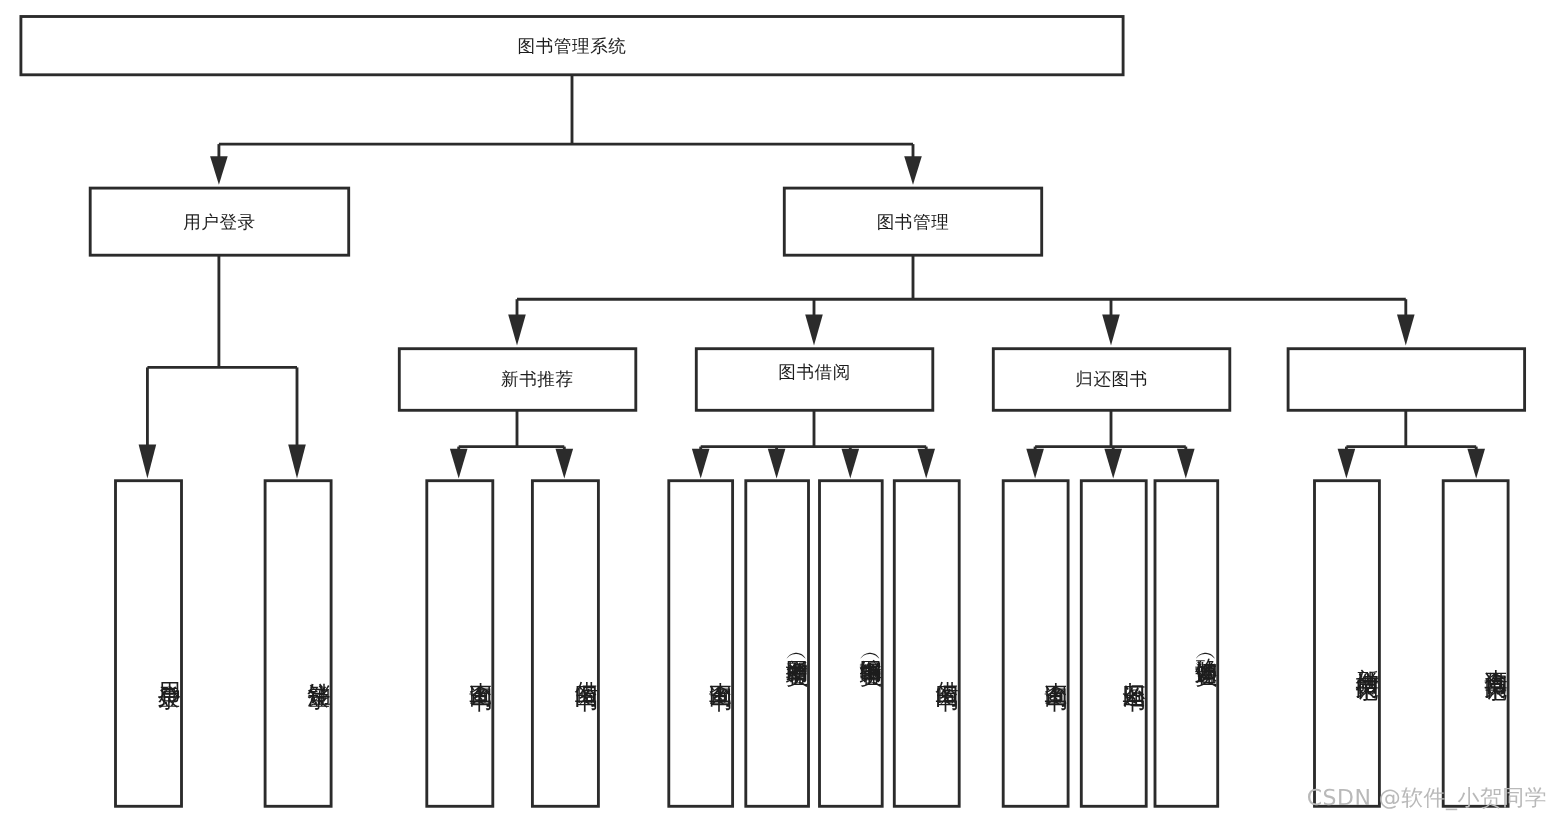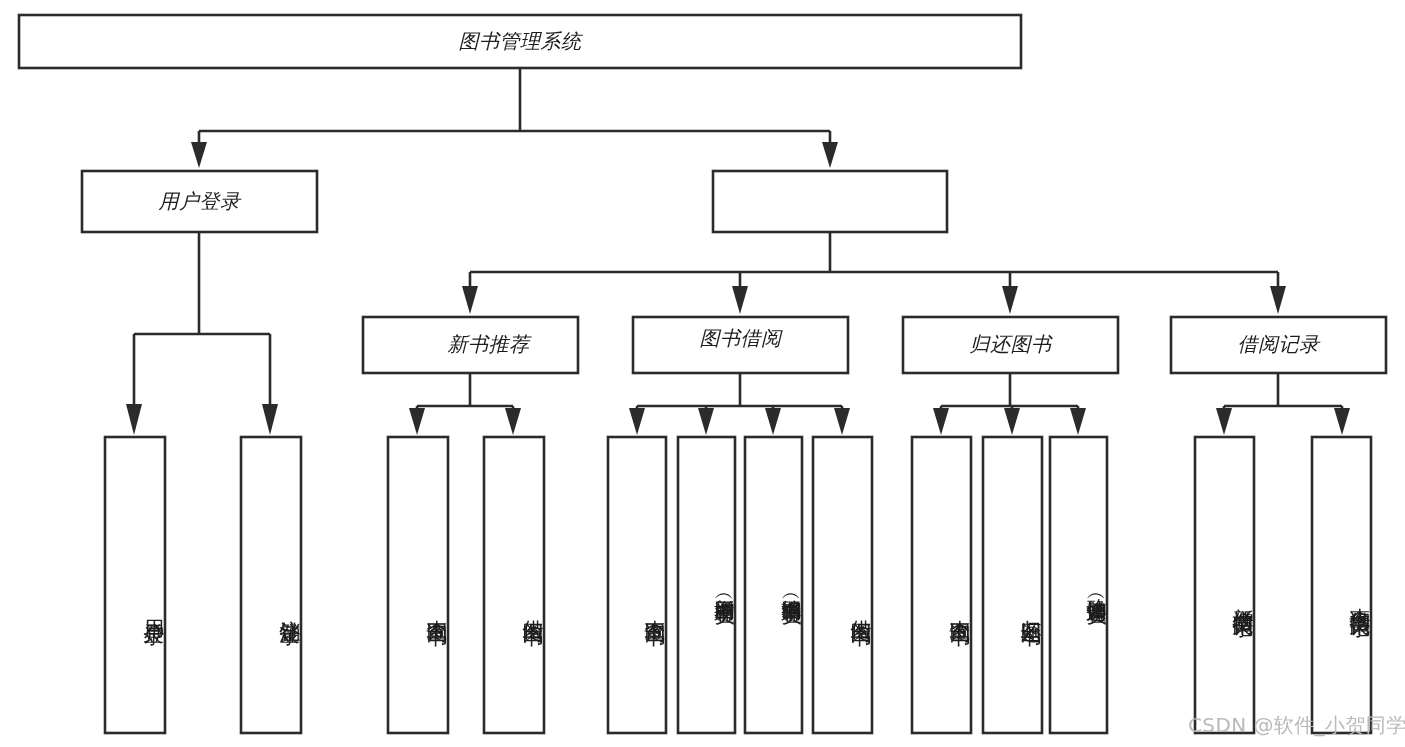--- a/index.html
+++ b/index.html
@@ -50,22 +50,21 @@
     justify-content: center;
     color: #1d1d1d;
     font-size: 21px;
     line-height: 1.08;
     letter-spacing: 0.5px;
     white-space: nowrap;
     pointer-events: none;
     box-sizing: border-box;
   }
   .node-label.horizontal {
-    font-size: 20px;
-    font-style: italic;
+    font-size: 16px;
   }
   .node-label.vertical {
     writing-mode: vertical-rl;
     text-orientation: upright;
     white-space: normal;
     align-items: flex-start;
     justify-content: center;
     font-size: 21px;
     letter-spacing: 2px;
     padding-top: 4px;
@@ -194,25 +193,25 @@
     <rect class="node-box" x="983" y="437" width="59" height="296"></rect>
     <rect class="node-box" x="1050" y="437" width="57" height="296"></rect>
 
     <rect class="node-box" x="1195" y="437" width="59" height="296"></rect>
     <rect class="node-box" x="1312" y="437" width="59" height="296"></rect>
   </svg>
 
   <div class="node-label horizontal" style="left:19px; top:15px; width:1002px; height:53px;">图书管理系统</div>
 
   <div class="node-label horizontal" style="left:82px; top:171px; width:235px; height:61px;">用户登录</div>
+  <div class="node-label horizontal" style="left:713px; top:171px; width:234px; height:61px;">图书管理</div>
 
   <div class="node-label horizontal" style="left:363px; top:317px; width:215px; height:56px;padding-left:36px;">新书推荐</div>
   <div class="node-label horizontal" style="left:633px; top:317px; width:215px; height:44px;">图书借阅</div>
   <div class="node-label horizontal" style="left:903px; top:317px; width:215px; height:56px;">归还图书</div>
-  <div class="node-label horizontal" style="left:1171px; top:317px; width:215px; height:56px;">借阅记录</div>
 
   <div class="node-label vertical" style="left:105px; top:505px; width:60px; height:200px;">用户登录</div>
   <div class="node-label vertical" style="left:241px; top:505px; width:60px; height:200px;">注销登录</div>
 
   <div class="node-label vertical" style="left:388px; top:505px; width:60px; height:200px;">查询图书</div>
   <div class="node-label vertical" style="left:484px; top:505px; width:60px; height:200px;">借阅图书</div>
 
   <div class="node-label vertical" style="left:608px; top:505px; width:58px; height:200px;">查询图书</div>
   <div class="node-label vertical tall" style="left:678px; top:443px; width:57px; height:285px;">新增图书（管理员）</div>
   <div class="node-label vertical tall" style="left:745px; top:443px; width:57px; height:285px;">编辑图书（管理员）</div>

